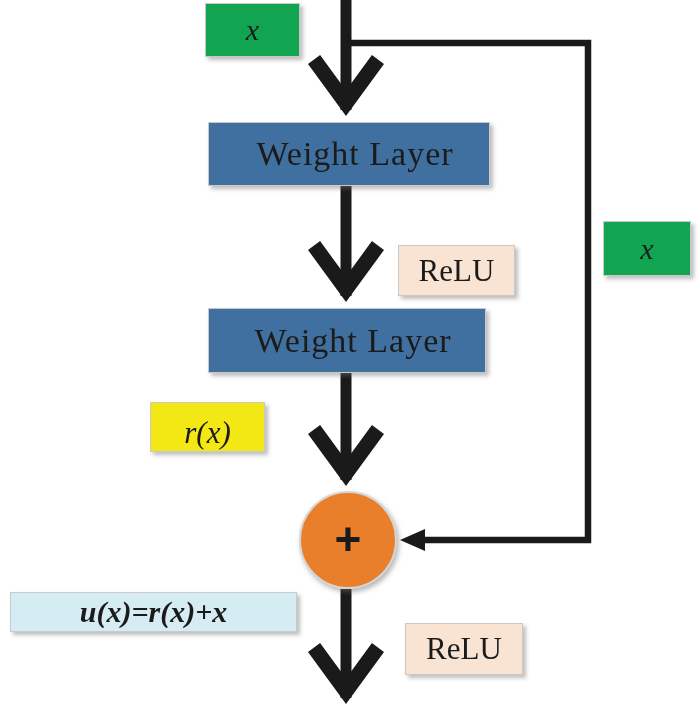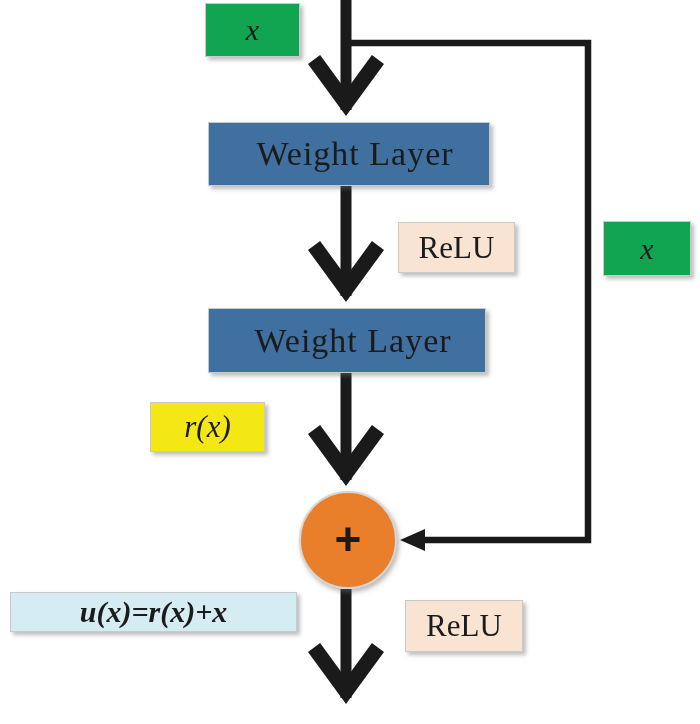--- a/index.html
+++ b/index.html
@@ -25,22 +25,22 @@
     box-sizing: border-box;
     display: flex;
     align-items: center;
     justify-content: center;
     border: 1px solid #c9c9c9;
     box-shadow: 3px 3px 4px rgba(110,110,110,0.45);
     white-space: nowrap;
   }
   .green     { background: var(--green); }
   .blue      { background: var(--blue); }
-  .peach     { background: var(--peach); }
-  .yellow    { background: var(--yellow); }
+  .peach     { background: var(--peach); margin-top: 23px; }
+  .yellow    { background: var(--yellow); align-items: flex-end; }
   .lightblue { background: var(--lightblue); font-weight: bold; }
   .it        { font-style: italic; }
   .f-x       { font-size: 30px; }
   .f-wl      { font-size: 34px; letter-spacing: 1px; padding-left: 12px; }
   .f-relu    { font-size: 31px; }
   .f-eq      { font-size: 30px; }
   .sum-node {
     position: absolute;
     left: 299px; top: 491px;
     width: 98px; height: 98px;

